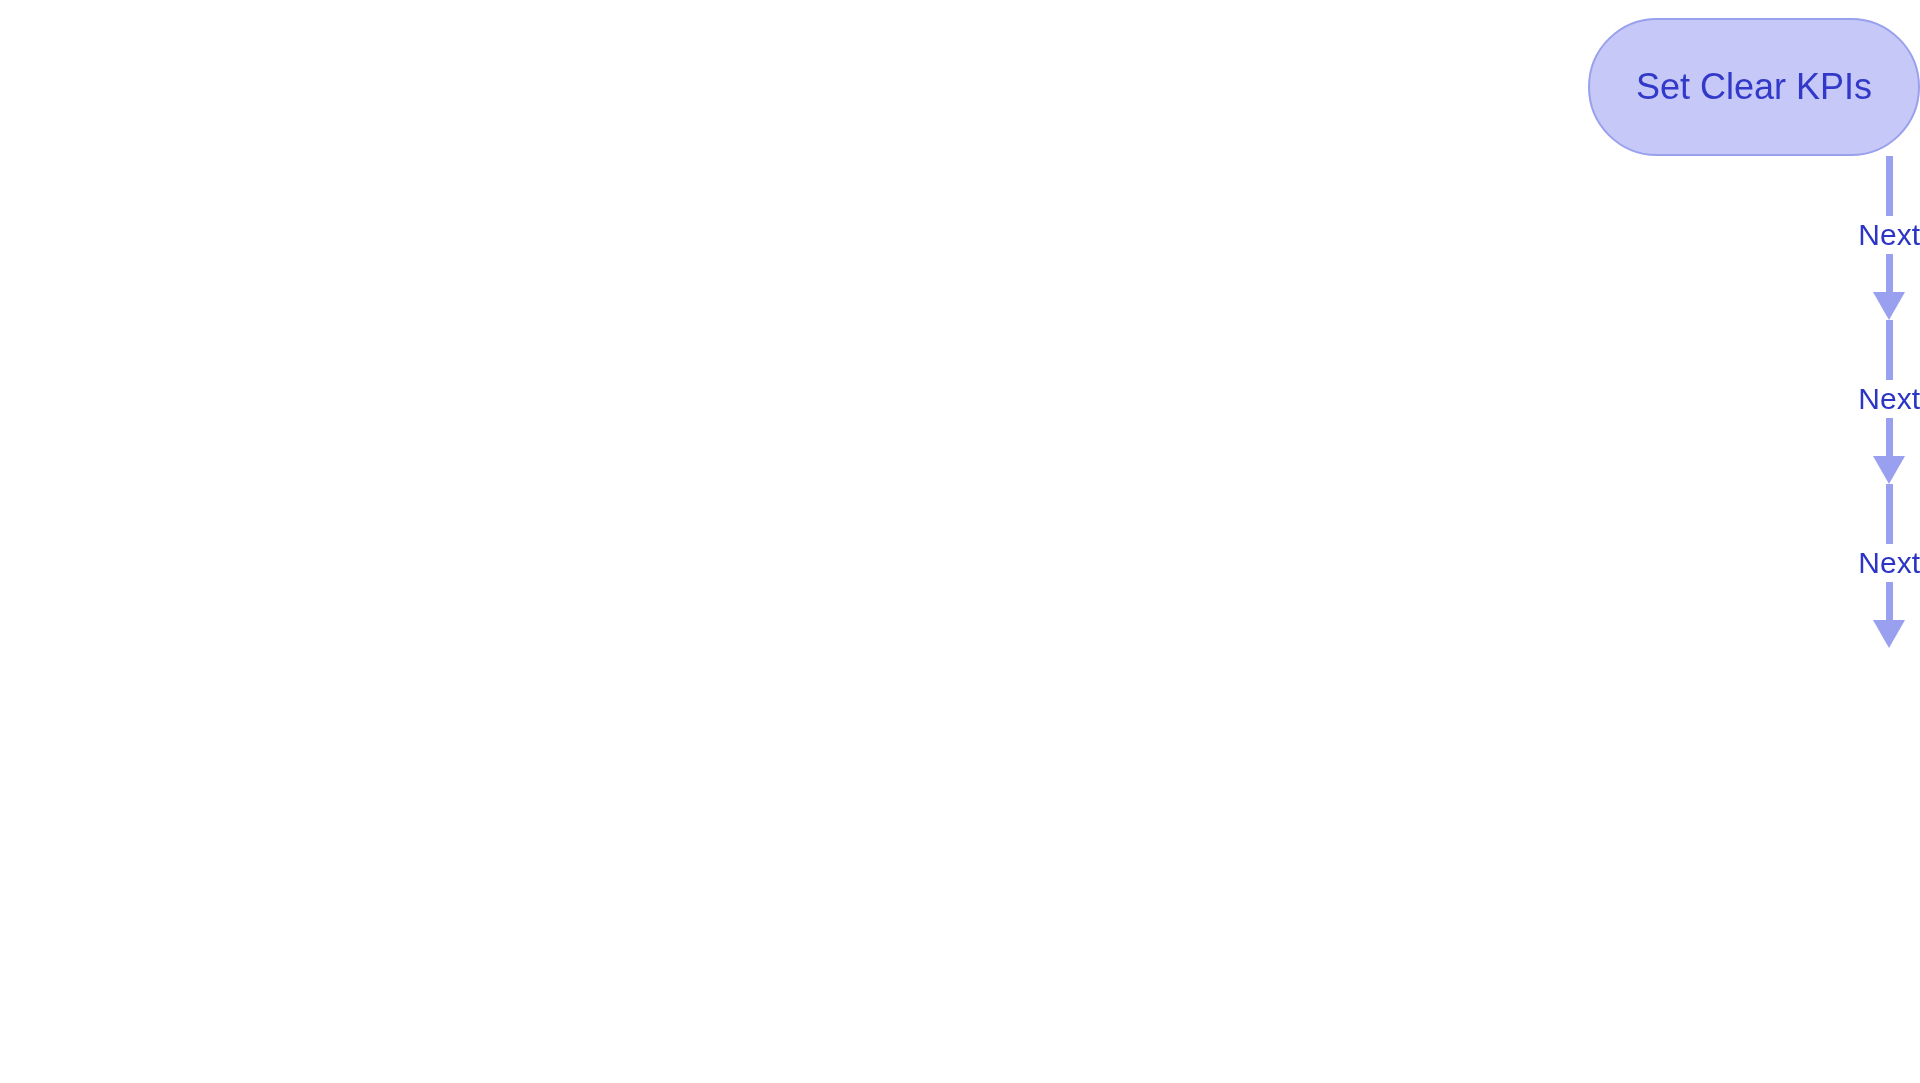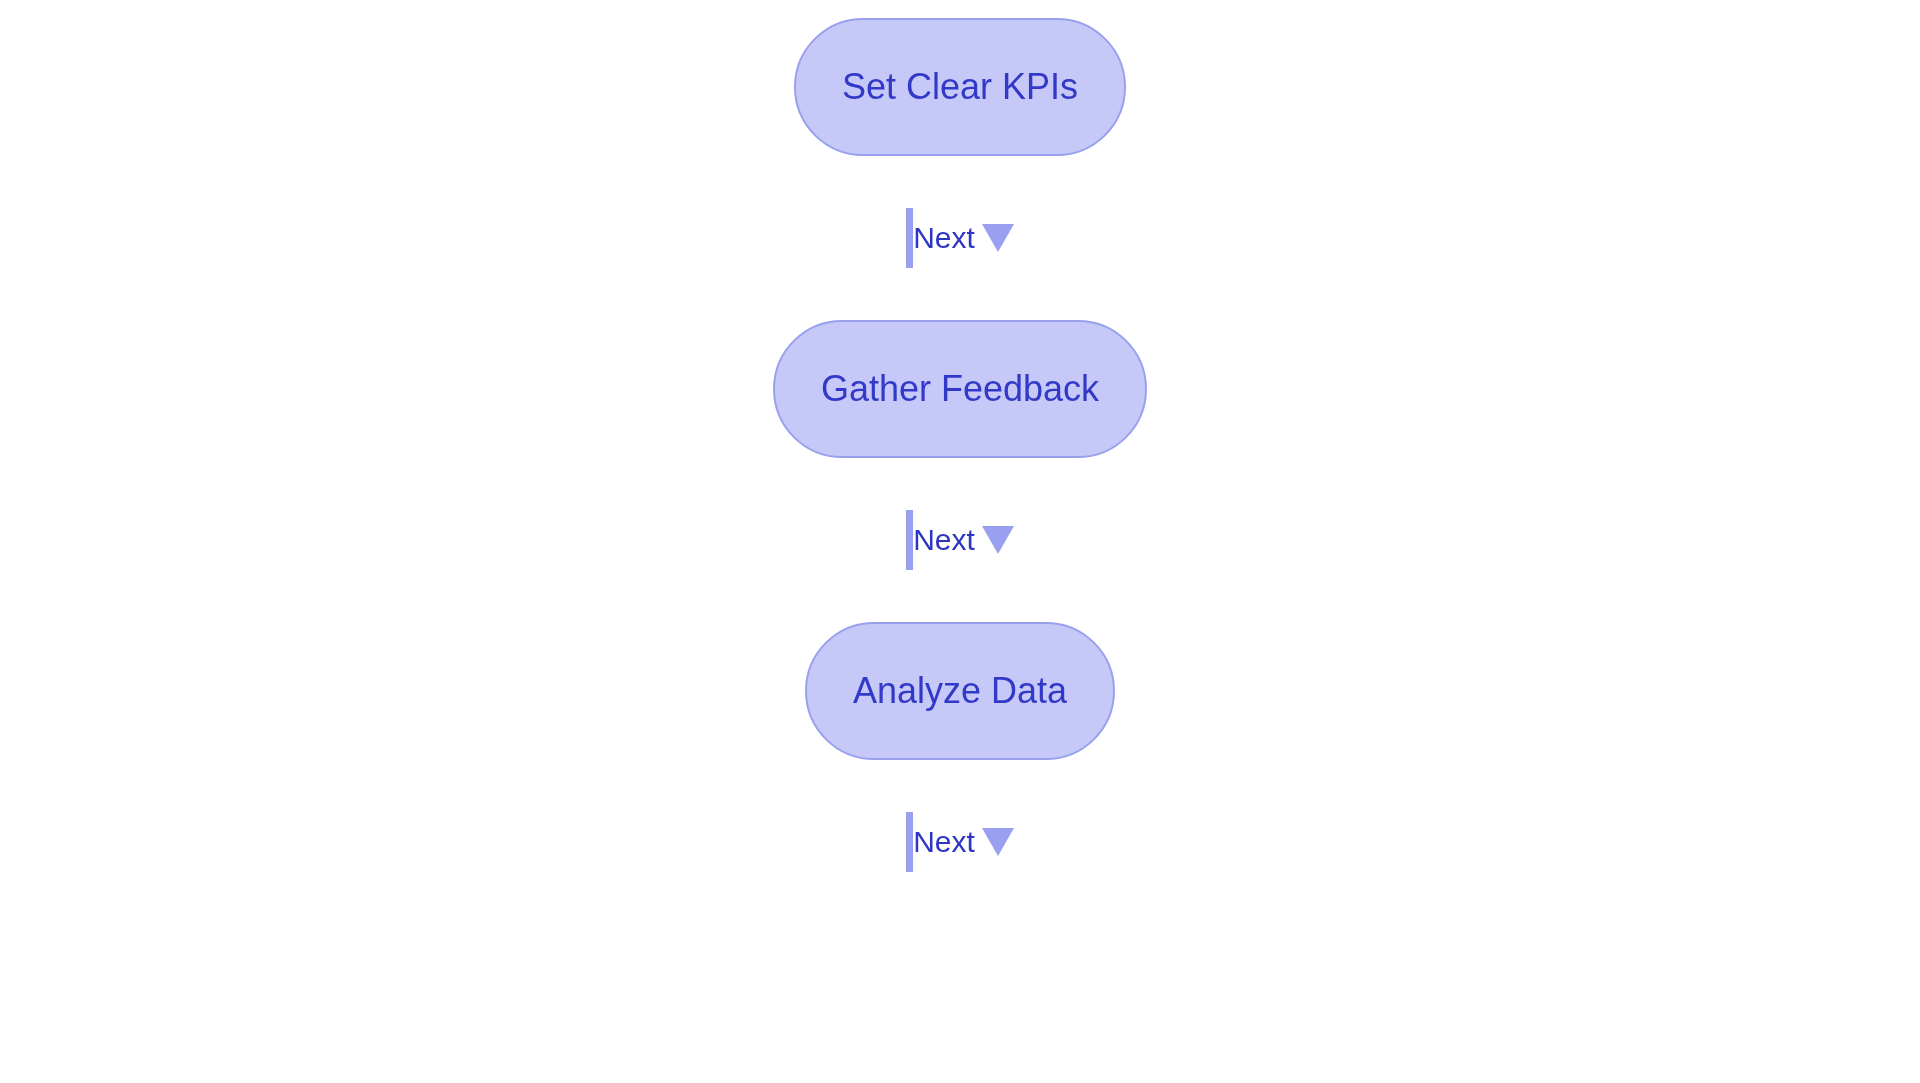--- a/index.html
+++ b/index.html
@@ -21,21 +21,21 @@
     background: var(--background);
     font-family: "Liberation Sans", sans-serif;
     overflow: hidden;
   }
   .canvas {
     width: 1920px;
     height: 1083px;
     padding-top: 18px;
     display: flex;
     flex-direction: column;
-    align-items: center;
+    align-items: flex-end;
   }
   .flow-node {
     height: 138px;
     padding: 0 46px;
     display: flex;
     align-items: center;
     justify-content: center;
     background: var(--node-fill);
     border: 2px solid var(--node-border);
     border-radius: 69px;
@@ -43,21 +43,21 @@
   }
   .flow-node .node-label {
     color: var(--node-text);
     font-size: 36px;
     line-height: 1;
     white-space: nowrap;
   }
   .connector {
     height: 164px;
     display: flex;
-    flex-direction: row;
+    flex-direction: column;
     align-items: center;
     flex: 0 0 auto;
   }
   .edge-seg {
     width: 7px;
     background: var(--edge-line);
   }
   .edge-seg.seg-top { height: 60px; }
   .edge-seg.seg-bottom { flex: 1; }
   .edge-label {
@@ -83,34 +83,28 @@
     <span class="node-label">Set Clear KPIs</span>
   </div>
 
   <div class="connector">
     <div class="edge-seg seg-top"></div>
     <div class="edge-label">Next</div>
     <div class="edge-seg seg-bottom"></div>
     <div class="arrowhead"></div>
   </div>
 
-  <div class="flow-node">
-    <span class="node-label">Gather Feedback</span>
-  </div>
 
   <div class="connector">
     <div class="edge-seg seg-top"></div>
     <div class="edge-label">Next</div>
     <div class="edge-seg seg-bottom"></div>
     <div class="arrowhead"></div>
   </div>
 
-  <div class="flow-node">
-    <span class="node-label">Analyze Data</span>
-  </div>
 
   <div class="connector">
     <div class="edge-seg seg-top"></div>
     <div class="edge-label">Next</div>
     <div class="edge-seg seg-bottom"></div>
     <div class="arrowhead"></div>
   </div>
 
 
 </div>

